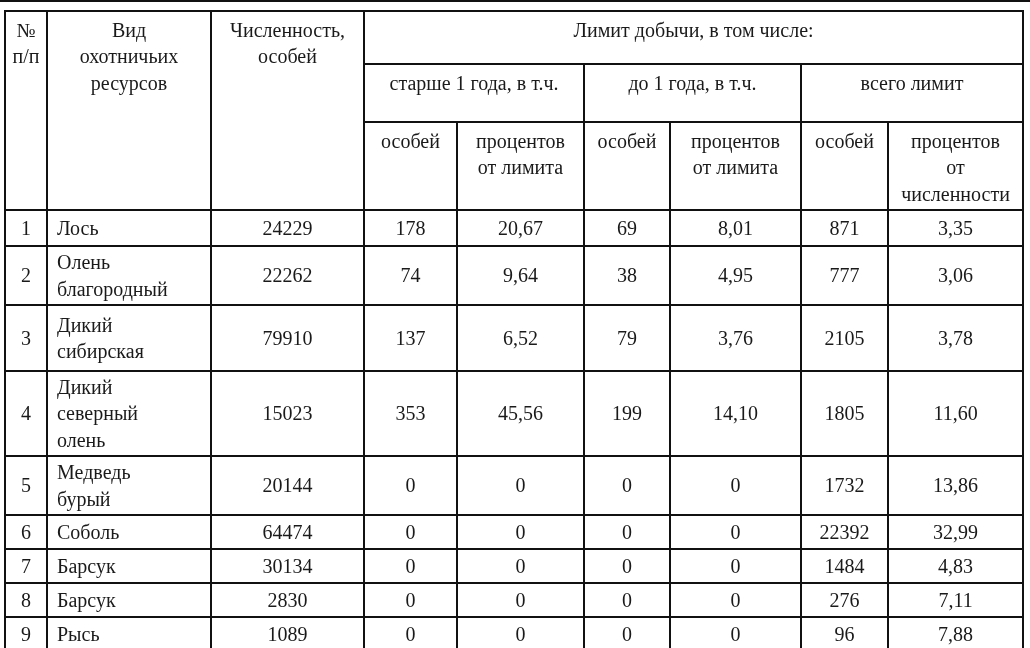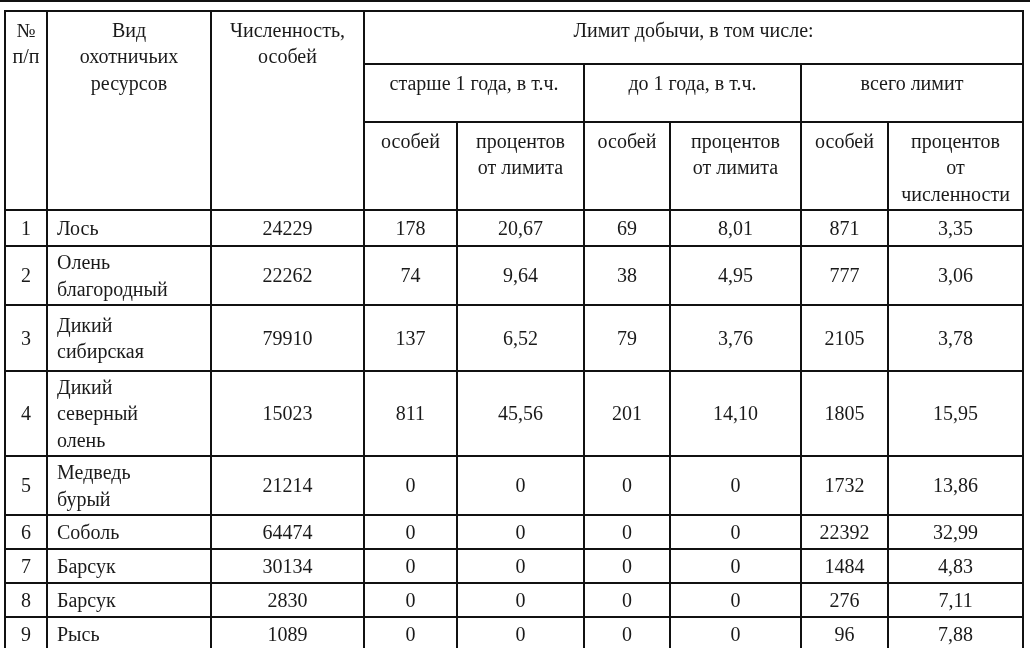--- a/index.html
+++ b/index.html
@@ -163,32 +163,32 @@
         <td>3,76</td>
         <td>2105</td>
         <td>3,78</td>
       </tr>
       <tr class="r4">
         <td>4</td>
         <td class="species">Дикий
 северный
 олень</td>
         <td>15023</td>
-        <td>811</td>
+        <td>353</td>
         <td>45,56</td>
-        <td>201</td>
+        <td>199</td>
         <td>14,10</td>
         <td>1805</td>
-        <td>15,95</td>
+        <td>11,60</td>
       </tr>
       <tr class="r5">
         <td>5</td>
         <td class="species">Медведь
 бурый</td>
-        <td>21214</td>
+        <td>20144</td>
         <td>0</td>
         <td>0</td>
         <td>0</td>
         <td>0</td>
         <td>1732</td>
         <td>13,86</td>
       </tr>
       <tr class="r6">
         <td>6</td>
         <td class="species">Соболь</td>

